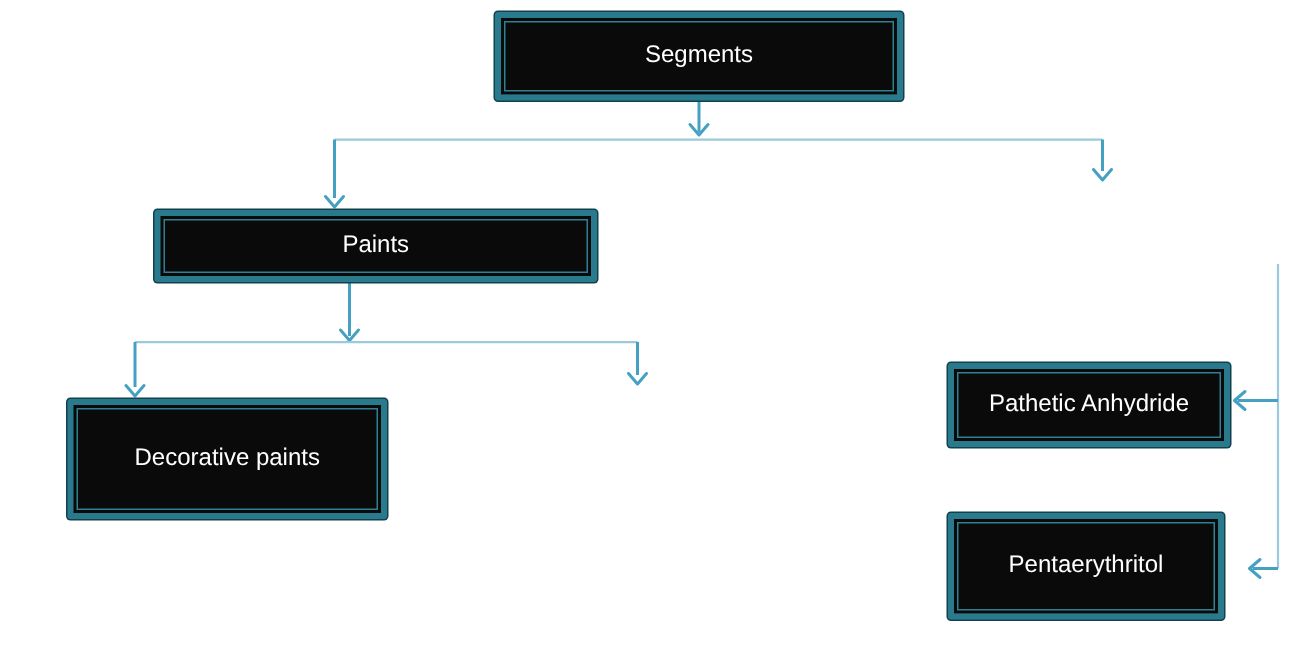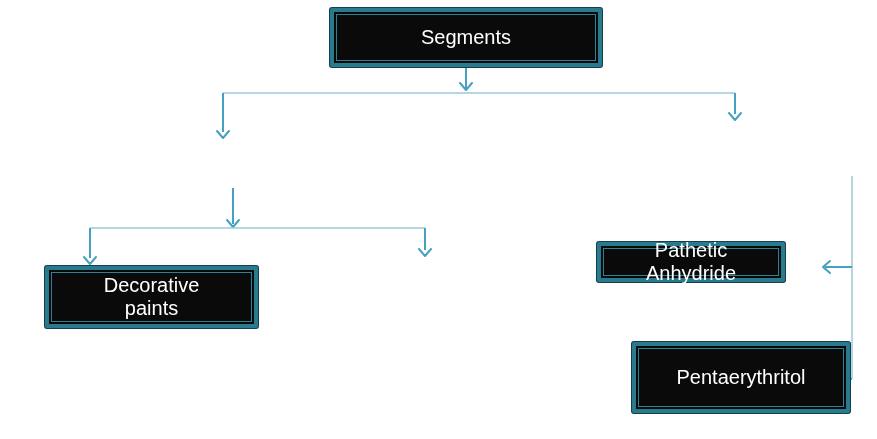--- a/index.html
+++ b/index.html
@@ -29,21 +29,21 @@
       0 0 0 1px #12404e,
       inset 0 0 0 2px #0a0a0a,
       inset 0 0 0 3px #2f8093;
     display: flex;
     align-items: center;
     justify-content: center;
     box-sizing: border-box;
   }
   .label {
     color: #ffffff;
-    font-size: 20px;
+    font-size: 16px;
     line-height: 1.15;
     text-align: center;
     display: block;
   }
   
   .w-deco  { width: 130px; }
   .w-indus { width: 120px; }
   .w-path  { width: 150px; }
   .w-penta { width: 152px; word-break: break-all; }
 </style>
@@ -80,28 +80,31 @@
     <path class="c-head" d="M830,261 L823,267 L830,273"></path>
 
     <path class="c-stem" d="M852,379 L835,379"></path>
     <path class="c-head" d="M840,373 L833,379 L840,385"></path>
   </svg>
 
   <div class="node" style="left:330px; top:8px; width:272px; height:59px">
     <span class="label">Segments</span>
   </div>
 
+  <div class="node" style="left:103px; top:140px; width:295px; height:48px">
+    <span class="label">Paints</span>
+  </div>
 
 
-  <div class="node" style="left:45px; top:266px; width:213px; height:62px">
+  <div class="node" style="left:45px; top:266px; width:213px; height:80px">
     <span class="label w-deco">Decorative paints</span>
   </div>
 
 
-  <div class="node" style="left:597px; top:242px; width:188px; height:40px">
+  <div class="node" style="left:632px; top:242px; width:188px; height:56px">
     <span class="label w-path">Pathetic Anhydride</span>
   </div>
 
-  <div class="node" style="left:632px; top:342px; width:218px; height:71px">
+  <div class="node" style="left:632px; top:342px; width:184px; height:71px">
     <span class="label w-penta">Pentaerythritol</span>
   </div>
 
 </div>
 
 </body></html>

